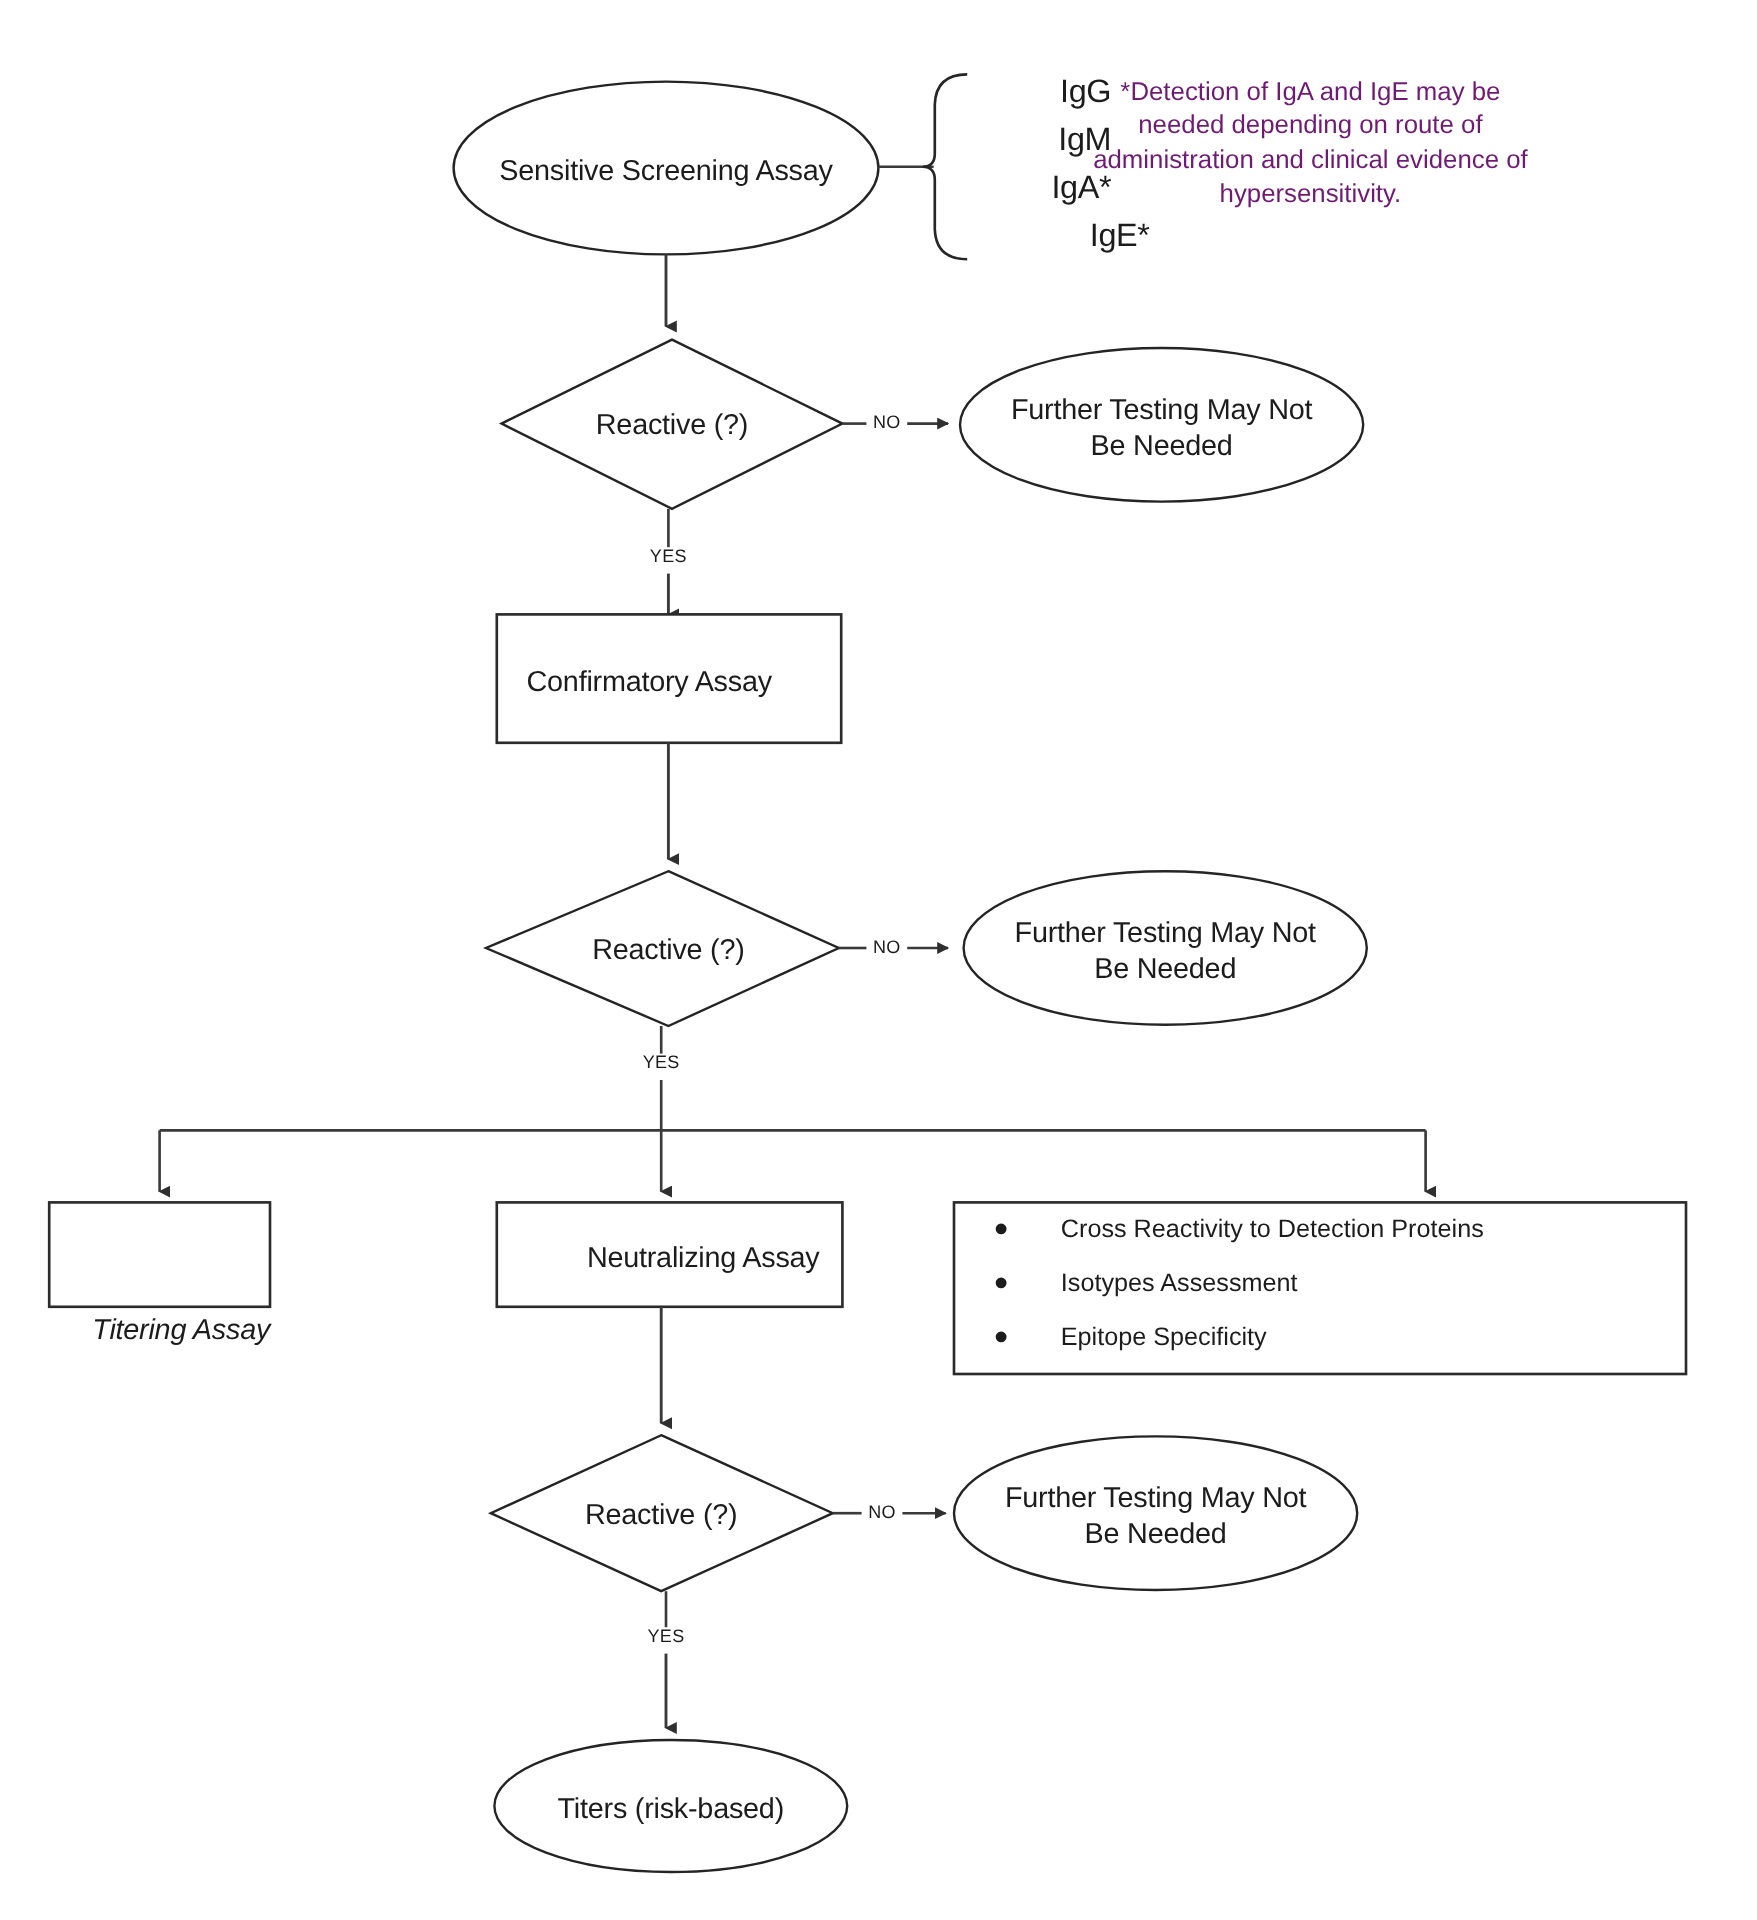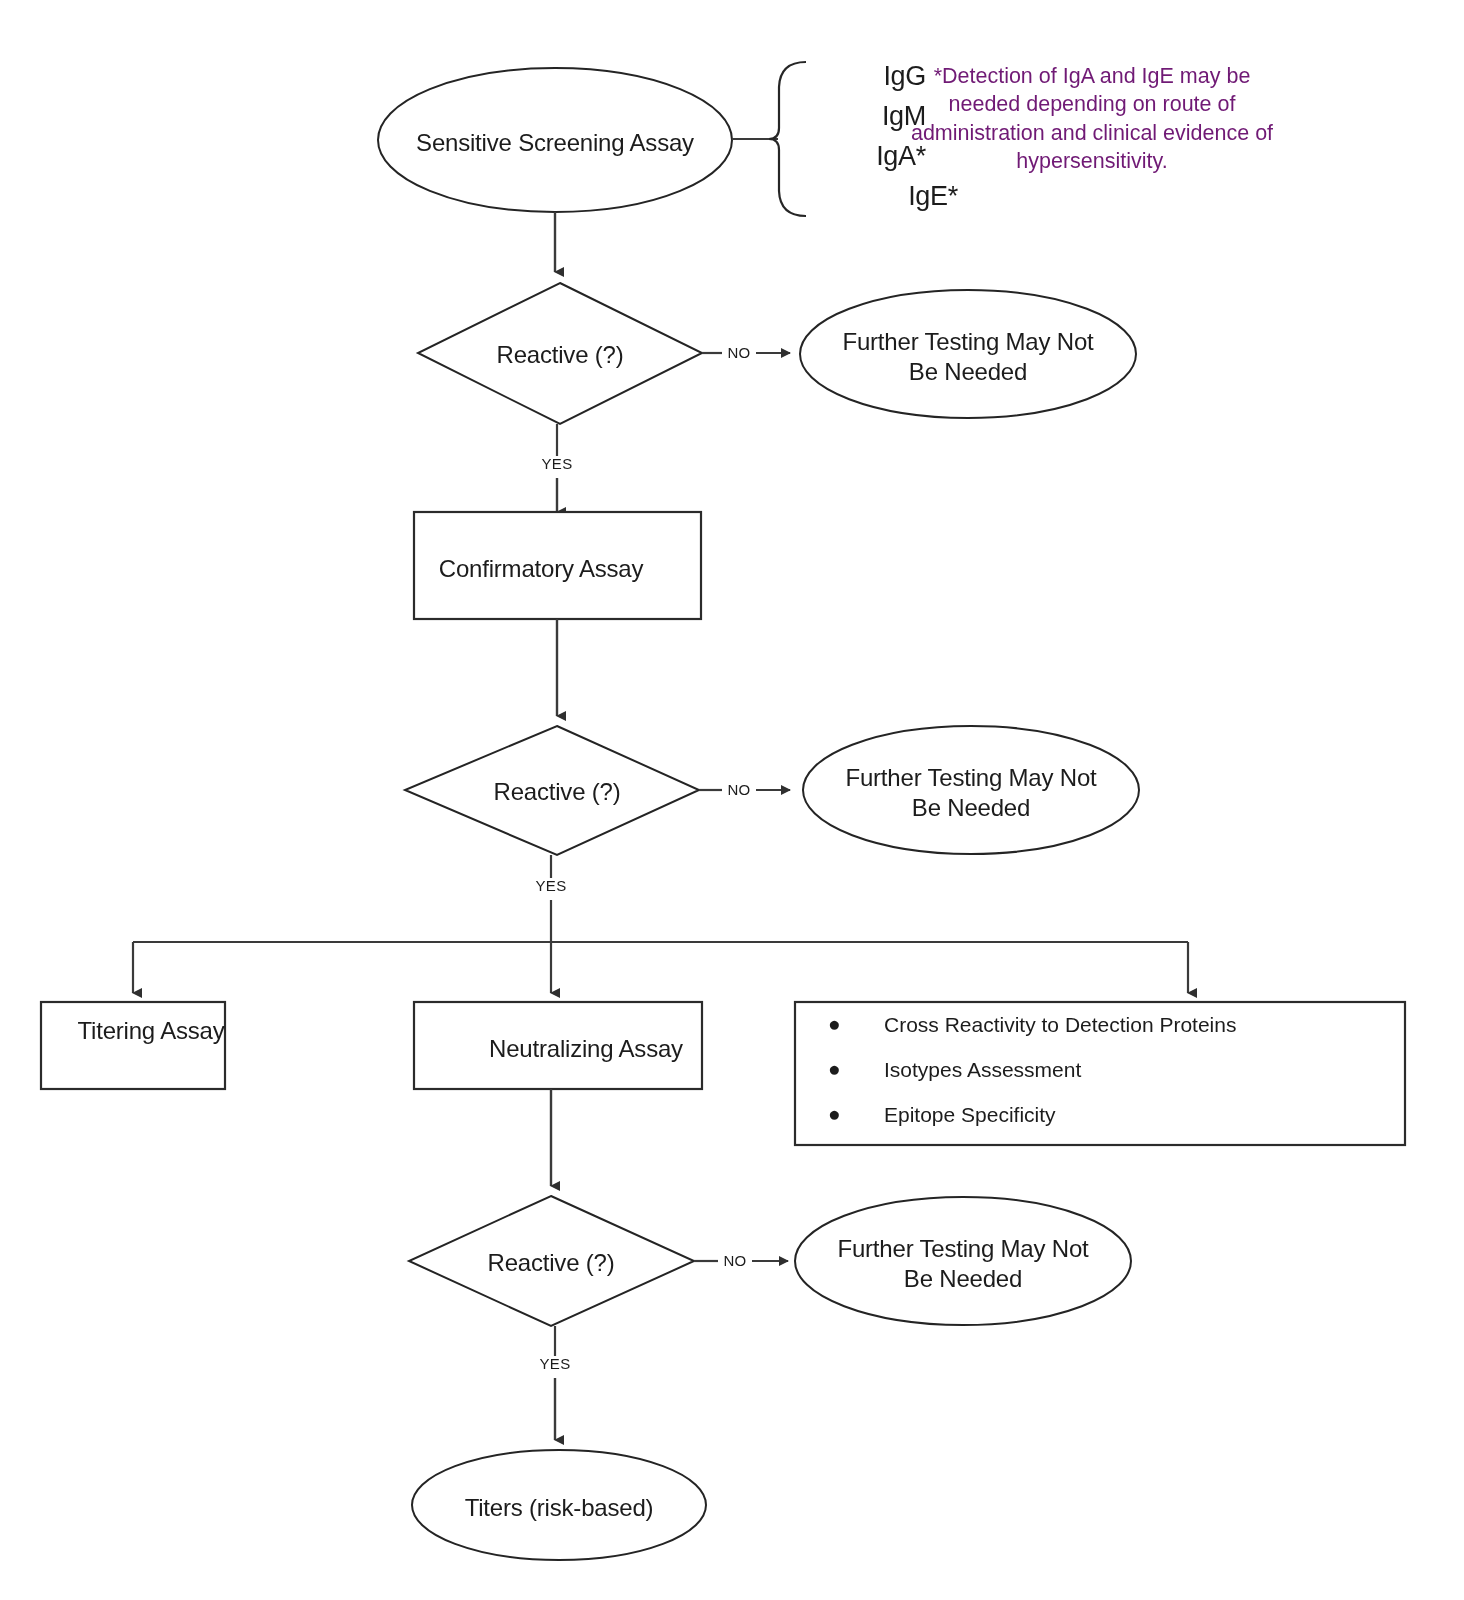--- a/index.html
+++ b/index.html
@@ -212,21 +212,21 @@
 
   <div class="lbl edge-label" style="left:706px; top:781px; width:66px;">NO</div>
 
   <div class="lbl node-label" style="left:803px; top:763px; width:336px;">
     <span>Further Testing May Not</span><br>
     <span>Be Needed</span>
   </div>
 
   <div class="lbl edge-label" style="left:518px; top:877px; width:66px;">YES</div>
 
-  <div class="lbl node-label" style="left:41px; top:1016px; width:220px;">Titering Assay</div>
+  <div class="lbl node-label" style="left:41px; top:1094px; width:220px;font-style:italic;">Titering Assay</div>
 
   <div class="lbl node-label" style="left:414px; top:1034px; width:344px;">Neutralizing Assay</div>
 
   <div class="risk-block" style="left:810px; top:1014px; width:590px;">
     <ul class="risk-list">
       <li>
         <span class="bullet">●</span>
         <span>Cross Reactivity to Detection Proteins</span>
       </li>
       <li>

